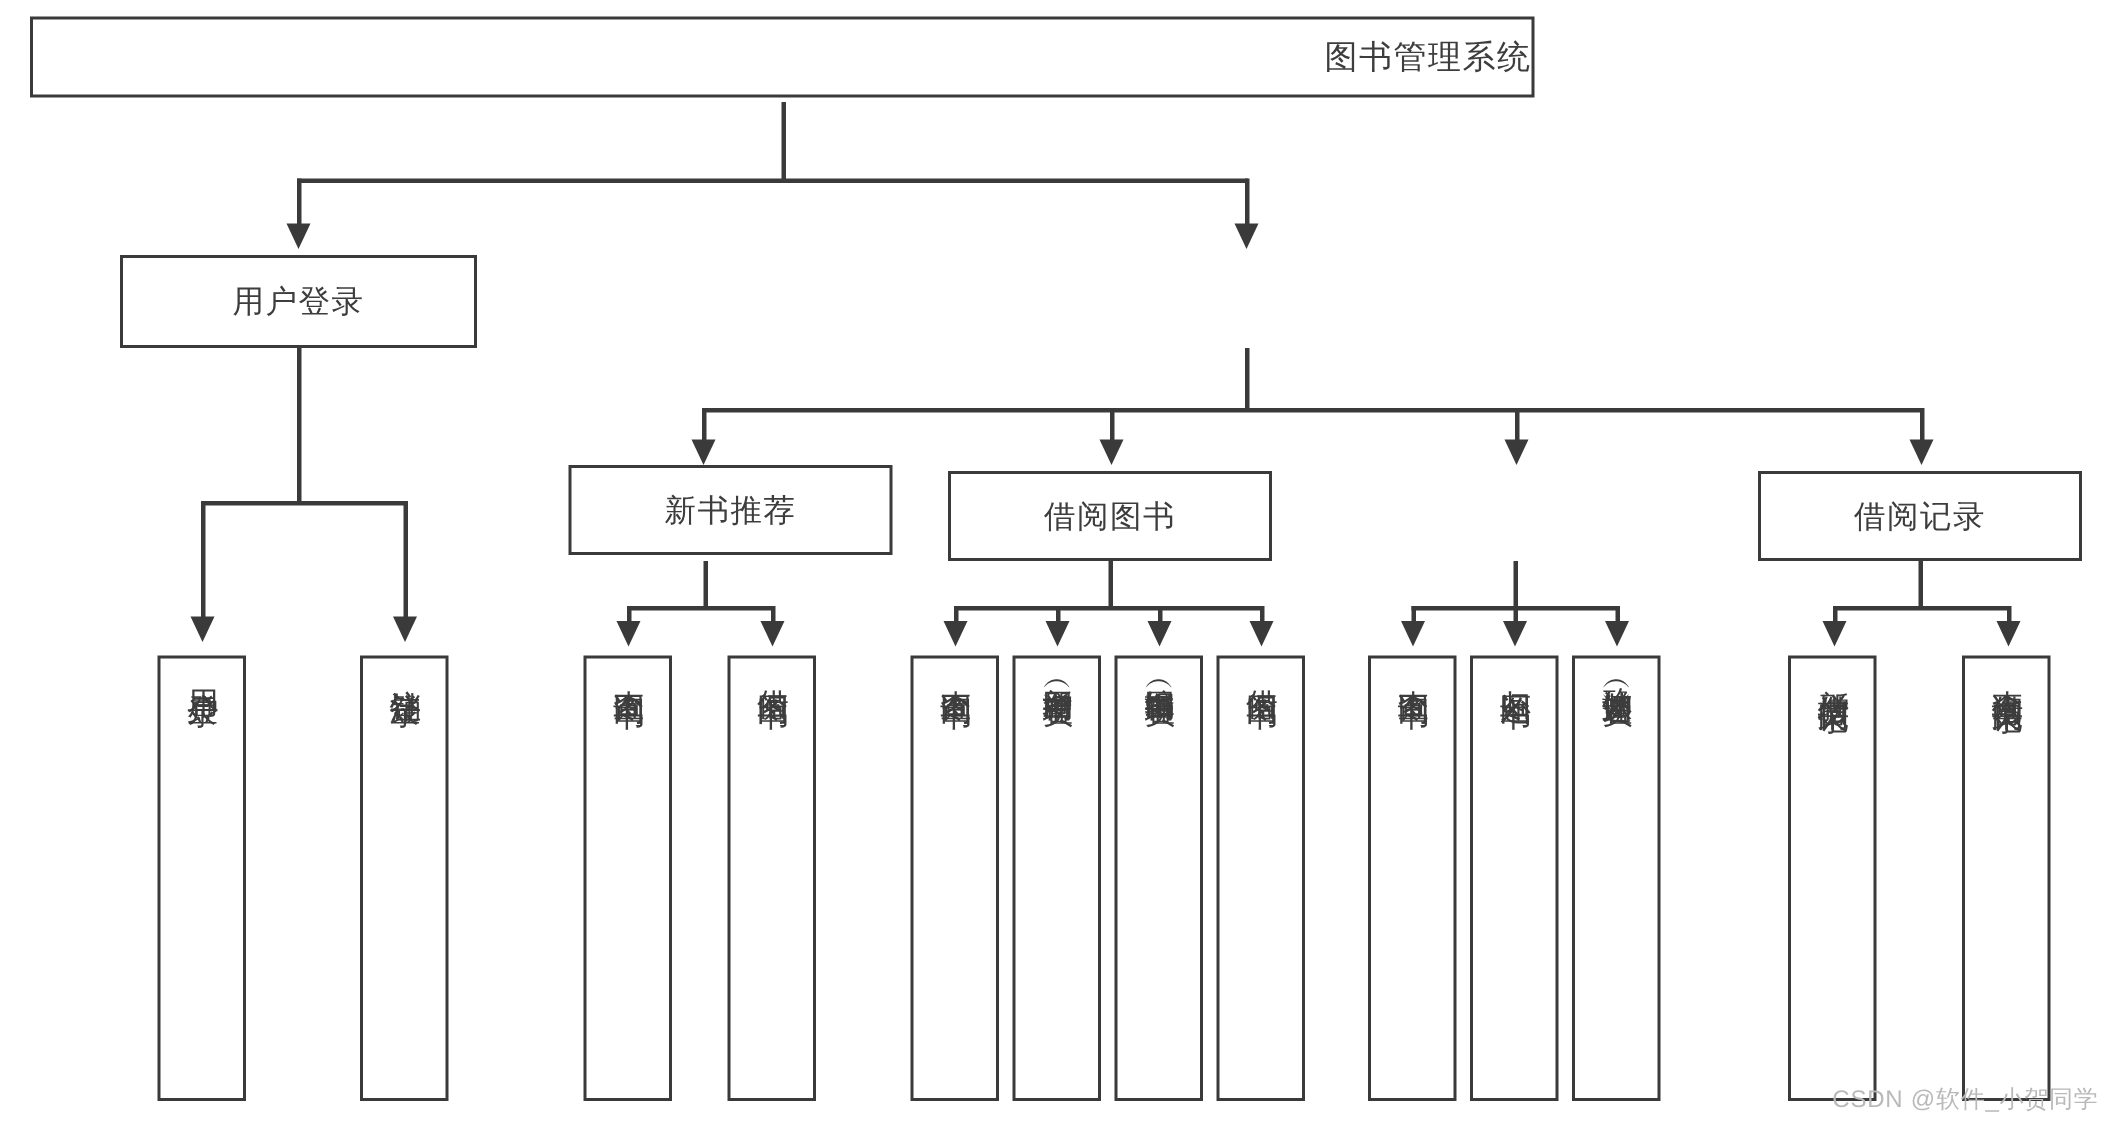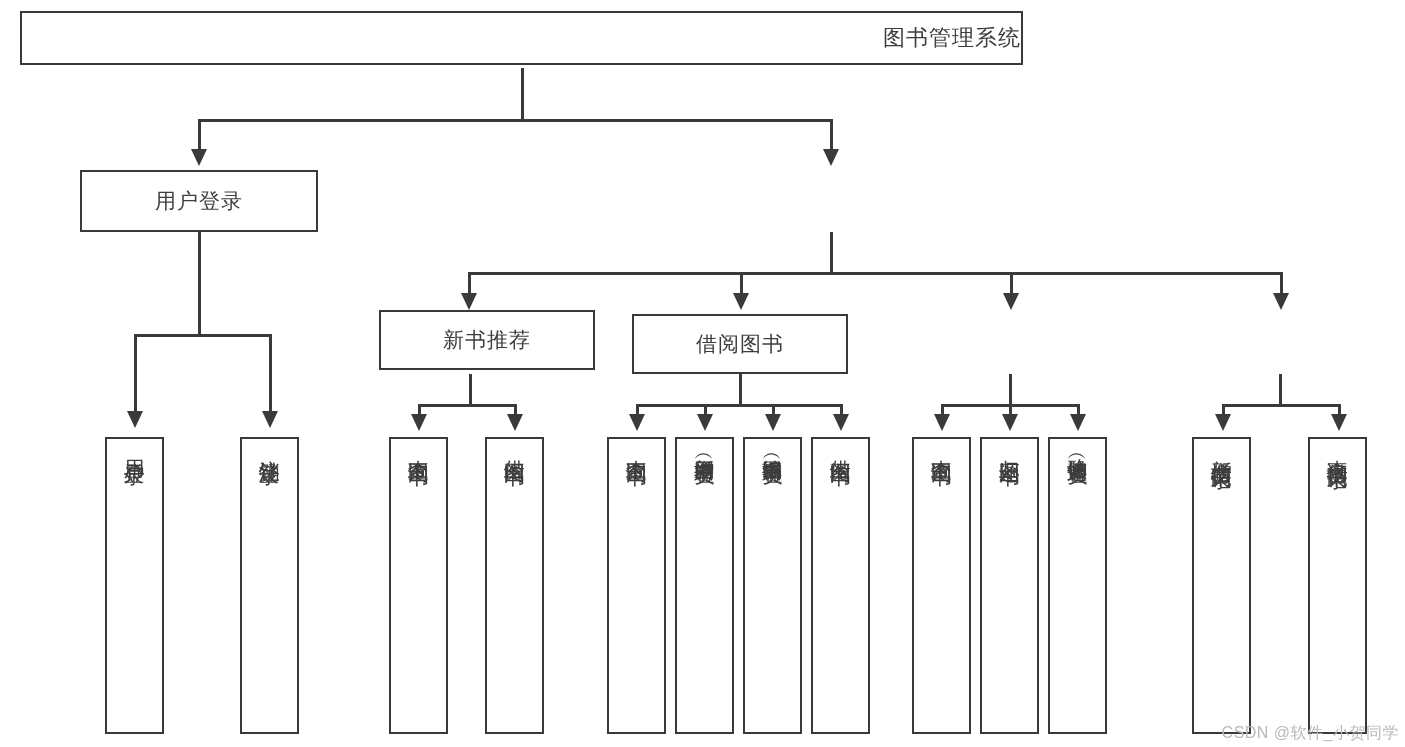--- a/index.html
+++ b/index.html
@@ -120,20 +120,23 @@
 
   <div class="vline" style="left:1280px;top:272px;height:23px;"></div>
   <div class="arrow" style="left:1273px;top:293px;"></div>
 
   <div class="node" style="left:362px;top:310px;width:216px;height:60px;margin-left:17px;">
     <span class="lbl">新书推荐</span>
   </div>
   <div class="node" style="left:632px;top:314px;width:216px;height:60px;">
     <span class="lbl">借阅图书</span>
   </div>
+  <div class="node" style="left:1172px;top:314px;width:216px;height:60px;">
+    <span class="lbl">借阅记录</span>
+  </div>
 
   <div class="vline" style="left:469px;top:374px;height:32px;"></div>
   <div class="hline" style="left:418px;top:404px;width:98px;"></div>
   <div class="vline" style="left:418px;top:404px;height:12px;"></div>
   <div class="arrow" style="left:411px;top:414px;"></div>
   <div class="vline" style="left:514px;top:404px;height:12px;"></div>
   <div class="arrow" style="left:507px;top:414px;"></div>
 
   <div class="vline" style="left:739px;top:374px;height:32px;"></div>
   <div class="hline" style="left:636px;top:404px;width:206px;"></div>

